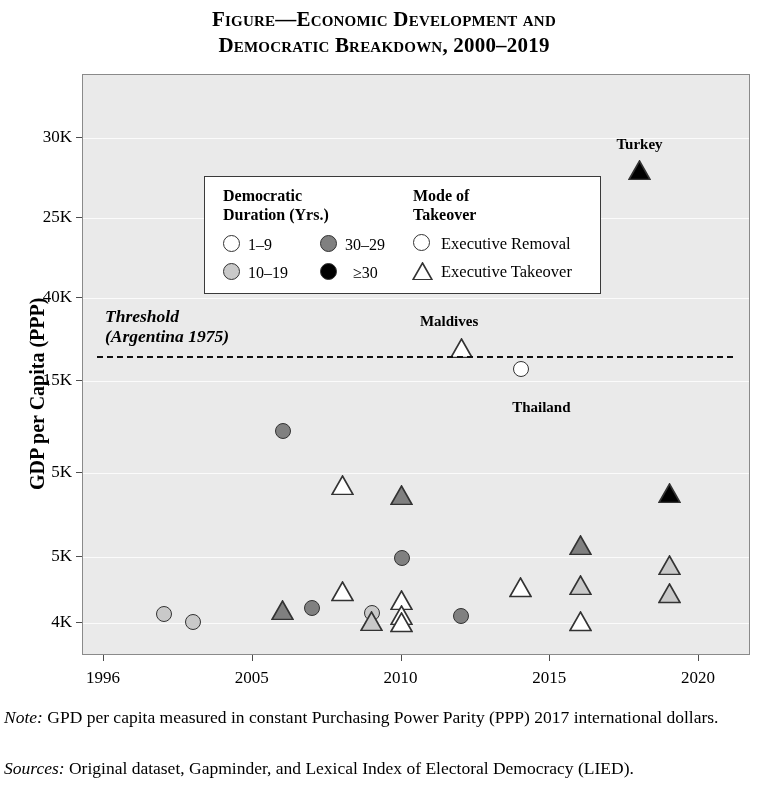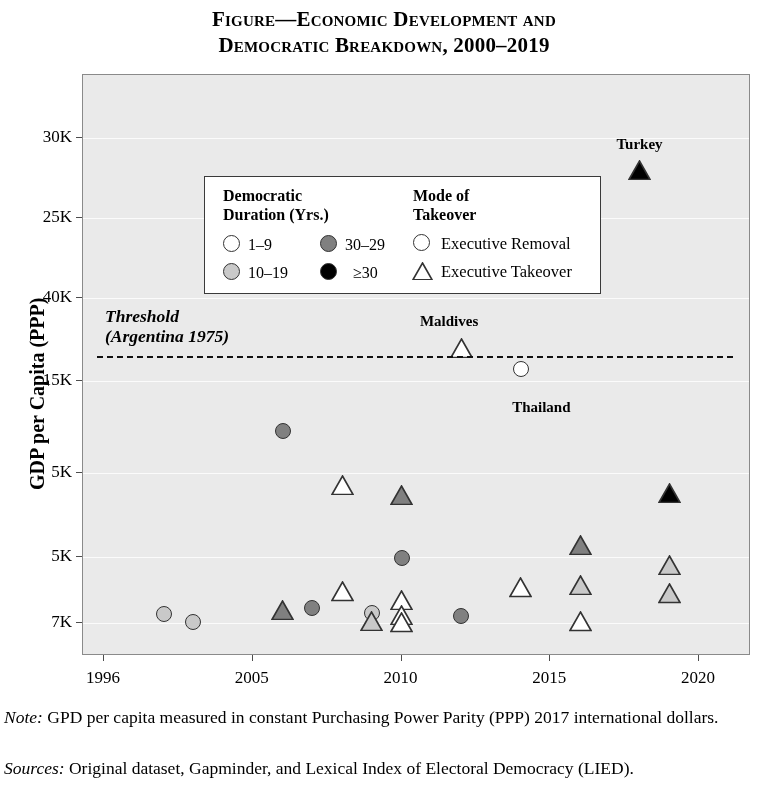--- a/index.html
+++ b/index.html
@@ -326,21 +326,21 @@
     <div class="y-tick-label" style="left: 20px; width: 52px; top: 208px; right: auto;">25K</div>
     <div class="y-tick-mark" style="left: 76px; top: 217px;"></div>
     <div class="y-tick-label" style="left: 20px; width: 52px; top: 288px; right: auto;">40K</div>
     <div class="y-tick-mark" style="left: 76px; top: 297px;"></div>
     <div class="y-tick-label" style="left: 20px; width: 52px; top: 371px; right: auto;">15K</div>
     <div class="y-tick-mark" style="left: 76px; top: 380px;"></div>
     <div class="y-tick-label" style="left: 20px; width: 52px; top: 463px; right: auto;">5K</div>
     <div class="y-tick-mark" style="left: 76px; top: 472px;"></div>
     <div class="y-tick-label" style="left: 20px; width: 52px; top: 547px; right: auto;">5K</div>
     <div class="y-tick-mark" style="left: 76px; top: 556px;"></div>
-    <div class="y-tick-label" style="left: 20px; width: 52px; top: 613px; right: auto;">7K</div>
+    <div class="y-tick-label" style="left: 20px; width: 52px; top: 613px; right: auto;">4K</div>
     <div class="y-tick-mark" style="left: 76px; top: 622px;"></div>
   </div>
 <div id="x-axis">
     <div class="x-tick-label" style="left: 73px; top: 669px;">1996</div>
     <div class="x-tick-mark" style="left: 103px; top: 655px;"></div>
     <div class="x-tick-label" style="left: 221.75px; top: 669px;">2005</div>
     <div class="x-tick-mark" style="left: 251.75px; top: 655px;"></div>
     <div class="x-tick-label" style="left: 370.5px; top: 669px;">2010</div>
     <div class="x-tick-mark" style="left: 400.5px; top: 655px;"></div>
     <div class="x-tick-label" style="left: 519.25px; top: 669px;">2015</div>

